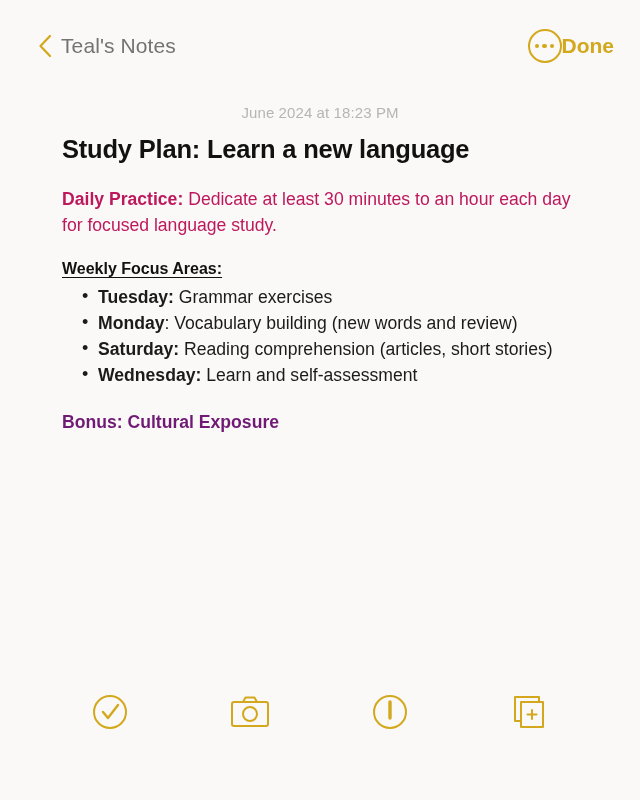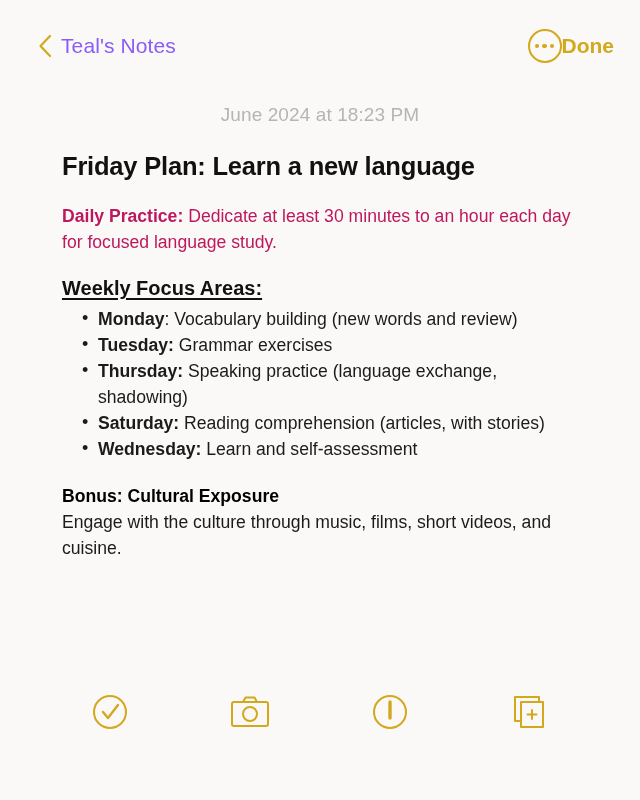--- a/index.html
+++ b/index.html
@@ -33,21 +33,21 @@
     align-items: center;
     gap: 9px;
     cursor: pointer;
   }
   .chev {
     width: 14px; height: 24px;
     position: relative;
   }
   .chev svg { display: block; }
   .back-label {
-    color: #8b5cf6;
+    color: #737373;
     font-size: 21px;
     letter-spacing: 0.1px;
   }
   .right-group {
     display: flex;
     align-items: center;
     gap: 0;
   }
   .more-btn {
     width: 34px; height: 34px;
@@ -74,41 +74,41 @@
 
   
   .content {
     position: absolute;
     top: 92px; left: 0; right: 0;
     padding: 0 62px;
   }
   .timestamp {
     text-align: center;
     color: #b5b5b3;
-    font-size: 19px;
+    font-size: 15px;
     margin-top: 12px;
-    margin-bottom: 26px;
+    margin-bottom: 14px;
     letter-spacing: 0.1px;
   }
   h1.note-title {
     font-size: 25.5px;
     font-weight: bold;
     color: #111;
     letter-spacing: -0.2px;
     margin-bottom: 22px;
   }
   p.para {
     font-size: 17.6px;
     line-height: 26px;
     color: #be185d;
     margin-bottom: 22px;
   }
   p.para b, .bold { font-weight: bold; }
   .section-head {
-    font-size: 20px;
+    font-size: 16px;
     font-weight: bold;
     color: #111;
     text-decoration: underline;
     text-underline-offset: 3px;
     margin-bottom: 6px;
   }
   ul.days {
     list-style: none;
     margin: 0 0 24px 0;
     padding: 0;
@@ -125,22 +125,22 @@
     content: "\2022";
     position: absolute;
     left: 20px;
     top: -1px;
     font-size: 18px;
     color: #1b1b1b;
   }
   .bonus-head {
     font-size: 17.6px;
     font-weight: bold;
-    color: #000000;
-    margin-bottom: 2px;
+    color: #701a75;
+    margin-bottom: 16px;
   }
   .bonus-body {
     font-size: 17.6px;
     line-height: 26px;
     color: #1b1b1b;
   }
 
   
   .toolbar {
     position: absolute;
@@ -182,38 +182,36 @@
         <i></i>
         <i></i>
       </div>
       <span class="done-label">Done</span>
     </div>
   </div>
 
   <div class="content">
     <div class="timestamp">June 2024 at 18:23 PM</div>
 
-    <h1 class="note-title">Friday Plan: Learn a new language</h1>
+    <h1 class="note-title">Study Plan: Learn a new language</h1>
 
     <p class="para">
       <b class="bold">Daily Practice:</b><span> Dedicate at least 30 minutes to an hour each day for focused language study.</span>
     </p>
 
     <div class="section-head">Weekly Focus Areas:</div>
 
     <ul class="days">
+      <li><b class="bold">Tuesday:</b><span> Grammar exercises</span></li>
       <li><b class="bold">Monday</b><span>: Vocabulary building (new words and review)</span></li>
-      <li><b class="bold">Tuesday:</b><span> Grammar exercises</span></li>
-      <li><b class="bold">Thursday:</b><span> Speaking practice (language exchange, shadowing)</span></li>
-      <li><b class="bold">Saturday:</b><span> Reading comprehension (articles, with stories)</span></li>
+      <li><b class="bold">Saturday:</b><span> Reading comprehension (articles, short stories)</span></li>
       <li><b class="bold">Wednesday:</b><span> Learn and self-assessment</span></li>
     </ul>
 
     <div class="bonus-head">Bonus: Cultural Exposure</div>
-    <div class="bonus-body">Engage with the culture through music, films, short videos, and cuisine.</div>
   </div>
 
   <div class="toolbar">
 
     <div class="tool">
       <svg width="40" height="40" viewBox="0 0 40 40">
         <circle cx="20" cy="20" r="16" fill="none" stroke="#d3a81c" stroke-width="2"></circle>
         <path d="M13 20 L18 26 L28 13" fill="none" stroke="#d3a81c" stroke-width="2.4" stroke-linecap="round" stroke-linejoin="round"></path>
       </svg>
     </div>

